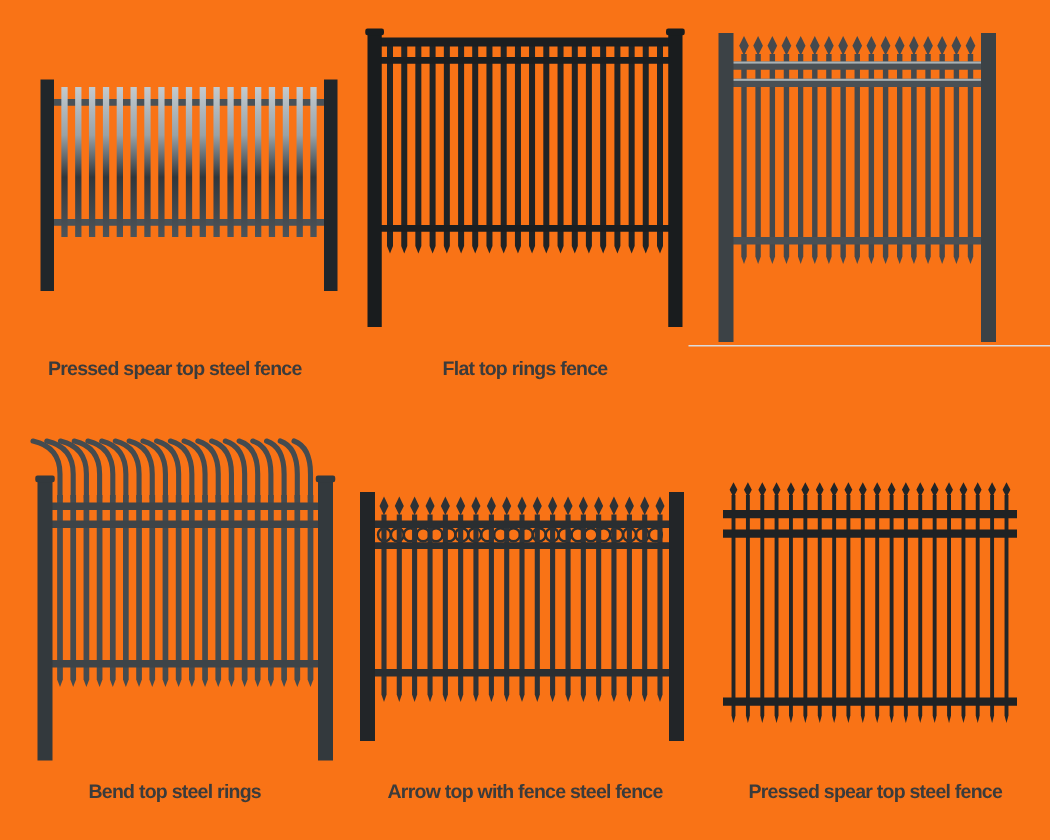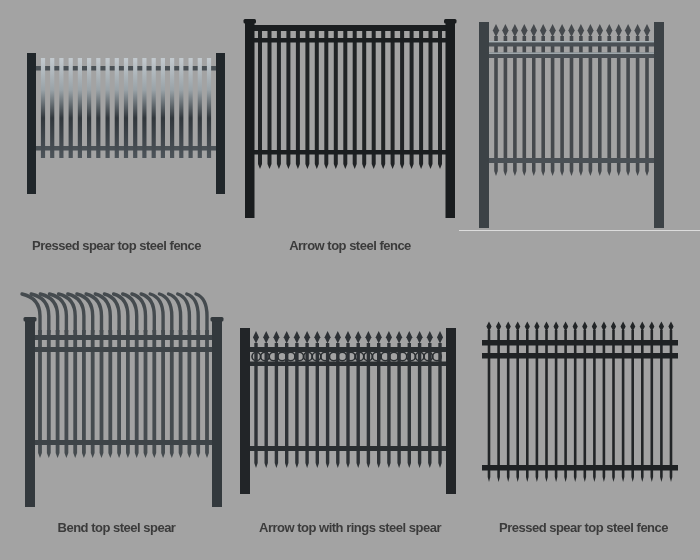--- a/index.html
+++ b/index.html
@@ -1,16 +1,16 @@
 <!DOCTYPE html>
 <html><head>
 <meta charset="utf-8">
 <style>
   html,body{margin:0;padding:0;background:#ffffff;}
-  .stage{position:relative;width:700px;height:560px;background:#a3a3a3;overflow:hidden;
+  .stage{position:relative;width:700px;height:560px;background:#f97316;overflow:hidden;
          font-family:"Liberation Sans",sans-serif;}
   figure.cell{position:absolute;margin:0;padding:0;}
   .fence-svg{position:absolute;display:block;}
   .caption{position:absolute;left:0;right:0;text-align:center;font-weight:bold;
            font-size:13px;letter-spacing:-0.5px;color:#3b3b3b;white-space:nowrap;}
   .divider{position:absolute;height:1px;background:#dcdcdc;}
 </style>
 </head>
 <body>
 
@@ -76,21 +76,21 @@
         <polygon points="188.5,11 192.5,11 192.5,148 190.5,153 188.5,148" fill="#202325"></polygon>
         <polygon points="198.0,11 202.0,11 202.0,148 200.0,153 198.0,148" fill="#202325"></polygon>
         <rect x="13" y="9" width="194" height="6" fill="#1b1e20"></rect>
         <rect x="13" y="22" width="194" height="4.5" fill="#1b1e20"></rect>
         <rect x="13" y="134" width="194" height="4.5" fill="#1b1e20"></rect>
         <rect x="5" y="4" width="9.5" height="198" fill="#191c1e"></rect>
         <rect x="3.5" y="3" width="12.5" height="4.5" rx="1.5" fill="#191c1e"></rect>
         <rect x="205.5" y="4" width="9.5" height="198" fill="#191c1e"></rect>
         <rect x="204" y="3" width="12.5" height="4.5" rx="1.5" fill="#191c1e"></rect>
       </svg>
-    <figcaption class="caption" style="top:238px">Arrow top steel fence</figcaption>
+    <figcaption class="caption" style="top:238px">Flat top rings fence</figcaption>
   </figure>
 
   <figure class="cell" style="left:467px;top:0;width:233px;height:268px">
     <svg class="fence-svg" style="left:1px;top:18px" viewBox="0 0 210 215" width="210" height="215">
         <polygon points="26.2,18 29.8,18 29.8,153 28.0,158 26.2,153" fill="#45494d"></polygon>
         <polygon points="28.0,6 31.2,12.5 28.0,19 24.8,12.5" fill="#45494d"></polygon>
         <polygon points="35.6,18 39.2,18 39.2,153 37.4,158 35.6,153" fill="#45494d"></polygon>
         <polygon points="37.4,6 40.6,12.5 37.4,19 34.2,12.5" fill="#45494d"></polygon>
         <polygon points="45.1,18 48.7,18 48.7,153 46.9,158 45.1,153" fill="#45494d"></polygon>
         <polygon points="46.9,6 50.1,12.5 46.9,19 43.7,12.5" fill="#45494d"></polygon>
@@ -176,21 +176,21 @@
         <polygon points="187.1,44 190.9,44 190.9,167 189.0,172 187.1,167" fill="#454b4f"></polygon>
         <path d="M 189.0 46 L 189.0 30 Q 189.0 12 178.0 8" fill="none" stroke="#454b4f" stroke-width="3.4" stroke-linecap="round"></path>
         <rect x="15" y="49" width="181" height="5" fill="#3e4448"></rect>
         <rect x="15" y="61" width="181" height="5" fill="#3e4448"></rect>
         <rect x="15" y="154" width="181" height="5" fill="#3e4448"></rect>
         <rect x="7" y="32" width="10" height="189" fill="#33393d"></rect>
         <rect x="5.5" y="31" width="13" height="4.5" rx="1.5" fill="#33393d"></rect>
         <rect x="194" y="32" width="10" height="189" fill="#33393d"></rect>
         <rect x="192.5" y="31" width="13" height="4.5" rx="1.5" fill="#33393d"></rect>
       </svg>
-    <figcaption class="caption" style="top:252px">Bend top steel spear</figcaption>
+    <figcaption class="caption" style="top:252px">Bend top steel rings</figcaption>
   </figure>
 
   <figure class="cell" style="left:233px;top:268px;width:234px;height:292px">
     <svg class="fence-svg" style="left:3px;top:58px" viewBox="0 0 224 172" width="224" height="172">
         <circle cx="20.3" cy="30.5" r="4.3" fill="none" stroke="#2a2e31" stroke-width="1.6"></circle>
         <circle cx="28.9" cy="30.5" r="4.3" fill="none" stroke="#2a2e31" stroke-width="1.6"></circle>
         <circle cx="37.5" cy="30.5" r="4.3" fill="none" stroke="#2a2e31" stroke-width="1.6"></circle>
         <circle cx="46.1" cy="30.5" r="4.3" fill="none" stroke="#2a2e31" stroke-width="1.6"></circle>
         <circle cx="54.7" cy="30.5" r="4.3" fill="none" stroke="#2a2e31" stroke-width="1.6"></circle>
         <circle cx="63.3" cy="30.5" r="4.3" fill="none" stroke="#2a2e31" stroke-width="1.6"></circle>
@@ -247,21 +247,21 @@
         <polygon points="192.1,17 195.5,17 195.5,137 193.8,142 192.1,137" fill="#2e3236"></polygon>
         <polygon points="193.8,5 196.8,11.25 193.8,17.5 190.8,11.25" fill="#2e3236"></polygon>
         <polygon points="202.3,17 205.7,17 205.7,137 204.0,142 202.3,137" fill="#2e3236"></polygon>
         <polygon points="204.0,5 207.0,11.25 204.0,17.5 201.0,11.25" fill="#2e3236"></polygon>
         <rect x="12" y="21" width="200" height="5" fill="#2a2e31"></rect>
         <rect x="12" y="35.5" width="200" height="4.5" fill="#2a2e31"></rect>
         <rect x="12" y="120" width="200" height="5" fill="#2a2e31"></rect>
         <rect x="4" y="2" width="10" height="166" fill="#222528"></rect>
         <rect x="210" y="2" width="10" height="166" fill="#222528"></rect>
       </svg>
-    <figcaption class="caption" style="top:252px">Arrow top with rings steel spear</figcaption>
+    <figcaption class="caption" style="top:252px">Arrow top with fence steel fence</figcaption>
   </figure>
 
   <figure class="cell" style="left:467px;top:268px;width:233px;height:292px">
     <svg class="fence-svg" style="left:11px;top:48px" viewBox="0 0 204 178" width="204" height="178">
         <polygon points="9.7,14 12.3,14 12.3,161 11.0,166 9.7,161" fill="#222527"></polygon>
         <polygon points="11.0,5.5 13.6,10.5 11.0,15.5 8.4,10.5" fill="#222527"></polygon>
         <polygon points="19.3,14 21.9,14 21.9,161 20.6,166 19.3,161" fill="#222527"></polygon>
         <polygon points="20.6,5.5 23.2,10.5 20.6,15.5 18.0,10.5" fill="#222527"></polygon>
         <polygon points="28.9,14 31.5,14 31.5,161 30.2,166 28.9,161" fill="#222527"></polygon>
         <polygon points="30.2,5.5 32.8,10.5 30.2,15.5 27.6,10.5" fill="#222527"></polygon>

